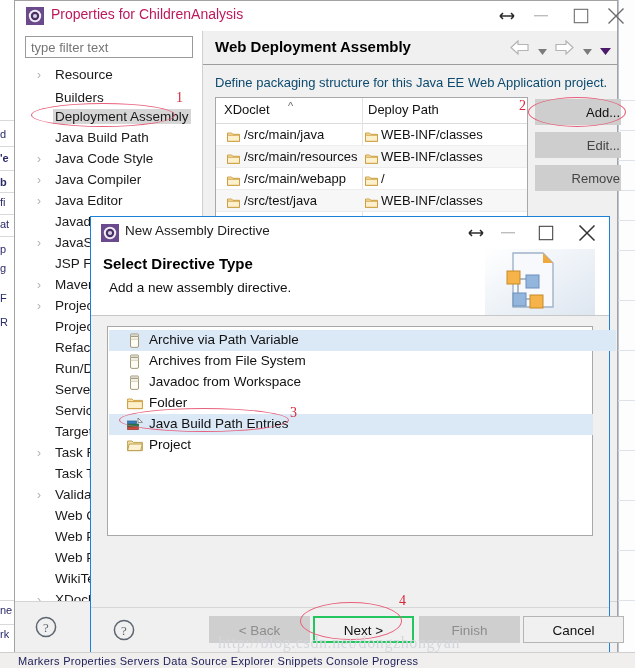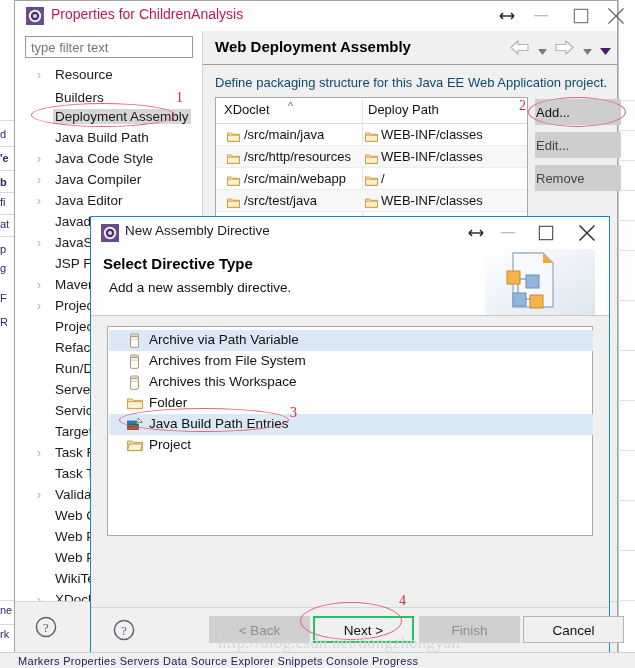--- a/index.html
+++ b/index.html
@@ -73,21 +73,21 @@
   .trow-line { position:absolute; left:0; top:21px; width:311px; height:1px; background:#ededed; }
   .cell { position:absolute; top:3px; font-size:13px; color:#111; white-space:nowrap; overflow:hidden; }
   .cell-src { left:28px; width:115px; }
   .cell-dep { left:165px; width:142px; }
   .fold { position:absolute; top:4px; width:13px; height:11px; }
   .fold-src { left:11px; }
   .fold-dep { left:149px; }
 
   
   .sbtn { position:absolute; left:332px; width:86px; height:26px; background:#cecece; border:1px solid #cecece;
-          font-size:13px; color:#444; text-align:left; line-height:26px; box-sizing:border-box; }
+          font-size:13px; color:#444; text-align:right; line-height:26px; box-sizing:border-box; }
   .sbtn.enabled { color:#111; }
 
   .redell { position:absolute; border:1.6px solid #e8607a; border-radius:50%; background:transparent; }
   .rednum { position:absolute; font-size:14px; color:#d7273b; font-family:"Liberation Serif", serif; }
 
   .props-footer { position:absolute; left:0; top:600px; width:602px; height:50px; background:#f0f0f0; border-top:1px solid #d4d4d4; }
   .help-circle { position:absolute; left:20px; top:14px; }
 
   
   .dlg {
@@ -361,21 +361,21 @@
                   <path d="M0.5 4.2 H12.5 V10.3 H0.5 Z" fill="#fdf0cd" stroke="#c99a3a" stroke-width="0.9"></path>
                 </svg></span>
               <span class="cell cell-dep">WEB-INF/classes</span>
               <div class="trow-line"></div>
             </div>
             <div class="trow alt" style="top: 48px;">
               <span class="fold fold-src"><svg width="13" height="11" viewBox="0 0 13 11">
                   <path d="M0.5 2 H4.6 L5.9 3.3 H12.5 V10.3 H0.5 Z" fill="#fbe3a8" stroke="#c99a3a" stroke-width="0.9"></path>
                   <path d="M0.5 4.2 H12.5 V10.3 H0.5 Z" fill="#fdf0cd" stroke="#c99a3a" stroke-width="0.9"></path>
                 </svg></span>
-              <span class="cell cell-src">/src/http/resources</span>
+              <span class="cell cell-src">/src/main/resources</span>
               <span class="fold fold-dep"><svg width="13" height="11" viewBox="0 0 13 11">
                   <path d="M0.5 2 H4.6 L5.9 3.3 H12.5 V10.3 H0.5 Z" fill="#fbe3a8" stroke="#c99a3a" stroke-width="0.9"></path>
                   <path d="M0.5 4.2 H12.5 V10.3 H0.5 Z" fill="#fdf0cd" stroke="#c99a3a" stroke-width="0.9"></path>
                 </svg></span>
               <span class="cell cell-dep">WEB-INF/classes</span>
               <div class="trow-line"></div>
             </div>
             <div class="trow" style="top: 70px;">
               <span class="fold fold-src"><svg width="13" height="11" viewBox="0 0 13 11">
                   <path d="M0.5 2 H4.6 L5.9 3.3 H12.5 V10.3 H0.5 Z" fill="#fbe3a8" stroke="#c99a3a" stroke-width="0.9"></path>
@@ -496,21 +496,21 @@
           <rect x="22" y="22" width="13" height="13" fill="#f5b34a" stroke="#c98b27" stroke-width="1"></rect>
           <rect x="41" y="26" width="13" height="13" fill="#94b6dd" stroke="#6a90bd" stroke-width="1"></rect>
           <rect x="28" y="44" width="13" height="13" fill="#94b6dd" stroke="#6a90bd" stroke-width="1"></rect>
           <rect x="45" y="46" width="13" height="13" fill="#f5b34a" stroke="#c98b27" stroke-width="1"></rect>
         </svg>
       </div>
     </div>
 
     <div class="dlg-body">
       <div class="dlg-list" id="dlg-list">
-          <div class="ditem hl" style="top: 3px;">
+          <div class="ditem hl" style="top: 3px; padding-left: 23px;">
             <span class="dicon"><svg width="16" height="15" viewBox="0 0 16 15">
                 <rect x="3.5" y="1" width="8" height="2.2" rx="0.8" fill="#f3f3ef" stroke="#9a8f6e" stroke-width="0.9"></rect>
                 <path d="M3.5 3.6 H11.5 V13 a1.4 1.4 0 0 1 -1.4 1.4 H4.9 A1.4 1.4 0 0 1 3.5 13 Z" fill="#fdfdf6" stroke="#9a8f6e" stroke-width="0.9"></path>
                 <line x1="3.5" y1="6.2" x2="11.5" y2="6.2" stroke="#c6bd9c" stroke-width="0.8"></line>
               </svg></span>
             <span class="dlabel">Archive via Path Variable</span>
           </div>
           <div class="ditem" style="top: 24px;">
             <span class="dicon"><svg width="16" height="15" viewBox="0 0 16 15">
                 <rect x="3.5" y="1" width="8" height="2.2" rx="0.8" fill="#f3f3ef" stroke="#9a8f6e" stroke-width="0.9"></rect>
@@ -518,21 +518,21 @@
                 <line x1="3.5" y1="6.2" x2="11.5" y2="6.2" stroke="#c6bd9c" stroke-width="0.8"></line>
               </svg></span>
             <span class="dlabel">Archives from File System</span>
           </div>
           <div class="ditem" style="top: 45px;">
             <span class="dicon"><svg width="16" height="15" viewBox="0 0 16 15">
                 <rect x="3.5" y="1" width="8" height="2.2" rx="0.8" fill="#f3f3ef" stroke="#9a8f6e" stroke-width="0.9"></rect>
                 <path d="M3.5 3.6 H11.5 V13 a1.4 1.4 0 0 1 -1.4 1.4 H4.9 A1.4 1.4 0 0 1 3.5 13 Z" fill="#fdfdf6" stroke="#9a8f6e" stroke-width="0.9"></path>
                 <line x1="3.5" y1="6.2" x2="11.5" y2="6.2" stroke="#c6bd9c" stroke-width="0.8"></line>
               </svg></span>
-            <span class="dlabel">Archives this Workspace</span>
+            <span class="dlabel">Javadoc from Workspace</span>
           </div>
           <div class="ditem" style="top: 66px;">
             <span class="dicon"><svg width="16" height="15" viewBox="0 0 16 15">
                 <path d="M0.6 3 H5 L6.3 4.4 H15.4 V12.6 H0.6 Z" fill="#fbe3a8" stroke="#c99a3a" stroke-width="0.9"></path>
                 <path d="M0.6 5.6 H15.4 V12.6 H0.6 Z" fill="#fdf0cd" stroke="#c99a3a" stroke-width="0.9"></path>
               </svg></span>
             <span class="dlabel">Folder</span>
           </div>
           <div class="ditem hl" style="top: 87px; text-decoration: underline;">
             <span class="dicon"><svg width="16" height="15" viewBox="0 0 16 15">

